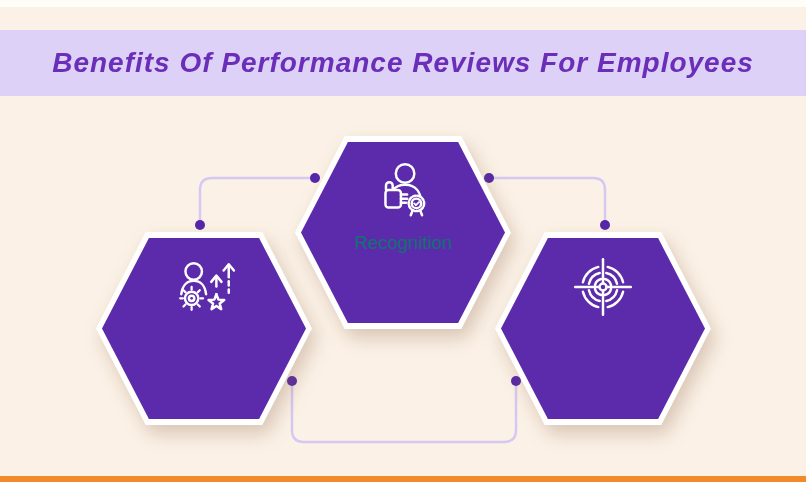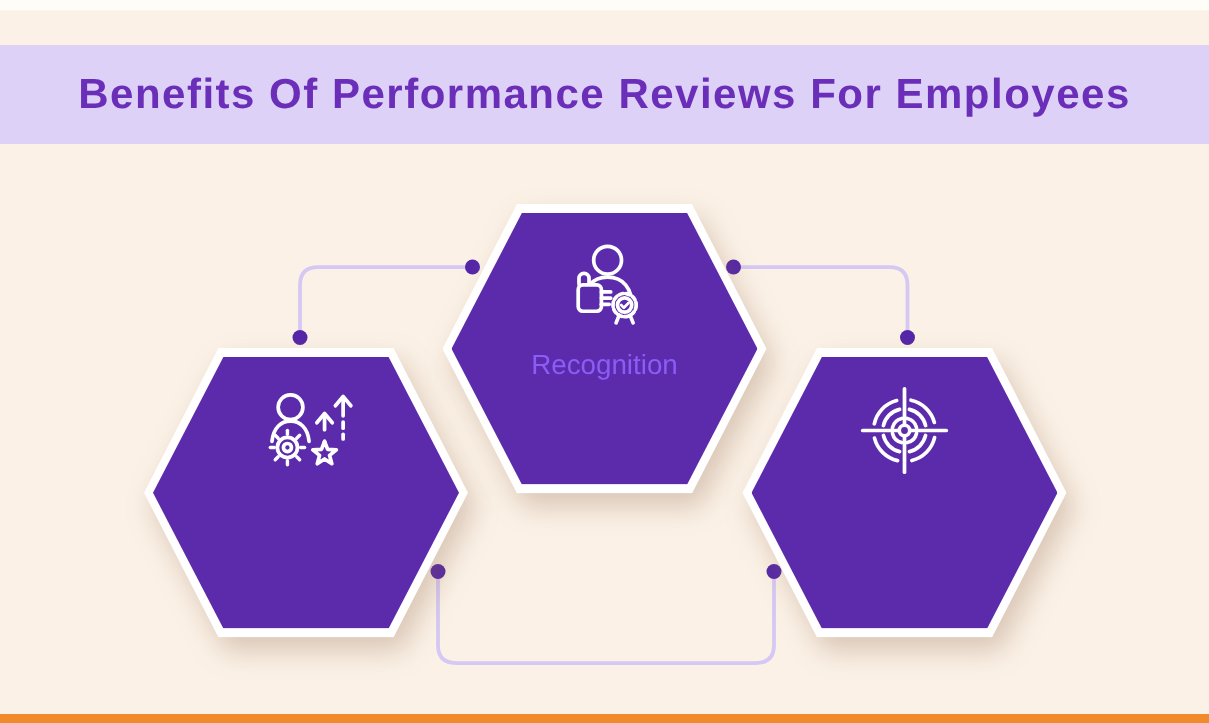--- a/index.html
+++ b/index.html
@@ -8,39 +8,39 @@
     background:#FBF1E6;
     font-family:"Liberation Sans", sans-serif;
   }
   .top-strip{position:absolute;left:0;top:0;width:100%;height:7px;background:#FFFDF8;}
   .title-band{
     position:absolute;left:0;top:30px;width:100%;height:66px;
     background:#DDD1F7;display:flex;align-items:center;justify-content:center;
   }
   .title-band h1{
     margin:0;font-size:28px;font-weight:bold;letter-spacing:1px;
-    color:#6B2EB8;white-space:nowrap;
+    color:#6B2EB8;white-space:nowrap;font-style:italic;
   }
   .bottom-strip{position:absolute;left:0;bottom:0;width:100%;height:6px;background:#F18A2B;}
 
   .connector-layer{position:absolute;left:0;top:0;width:806px;height:482px;pointer-events:none;}
 
   .hex-wrap{position:absolute;width:216px;height:193px;filter:drop-shadow(5px 9px 9px rgba(140,100,70,0.30));}
   .hex-border{
     position:absolute;inset:0;background:#FFFFFF;
     clip-path:polygon(0% 50%, 23% 0%, 77% 0%, 100% 50%, 77% 100%, 23% 100%);
   }
   .hex-inner{
     position:absolute;inset:6px;background:#5C2BAC;
     clip-path:polygon(0% 50%, 23% 0%, 77% 0%, 100% 50%, 77% 100%, 23% 100%);
   }
   .hex-icon{position:absolute;left:50%;top:22px;transform:translateX(-50%);}
   .hex-label{
     position:absolute;left:0;top:95px;width:100%;text-align:center;
-    color:#8b5cf6;font-size:18.5px;line-height:24px;font-weight:normal;
+    color:#0f766e;font-size:18.5px;line-height:24px;font-weight:normal;
   }
   .hex-pg{left:96px;top:232px;}
   .hex-rm{left:295px;top:136px;}
   .hex-ga{left:495px;top:232px;}
 </style>
 </head>
 <body>
 
 <div class="canvas">
 

